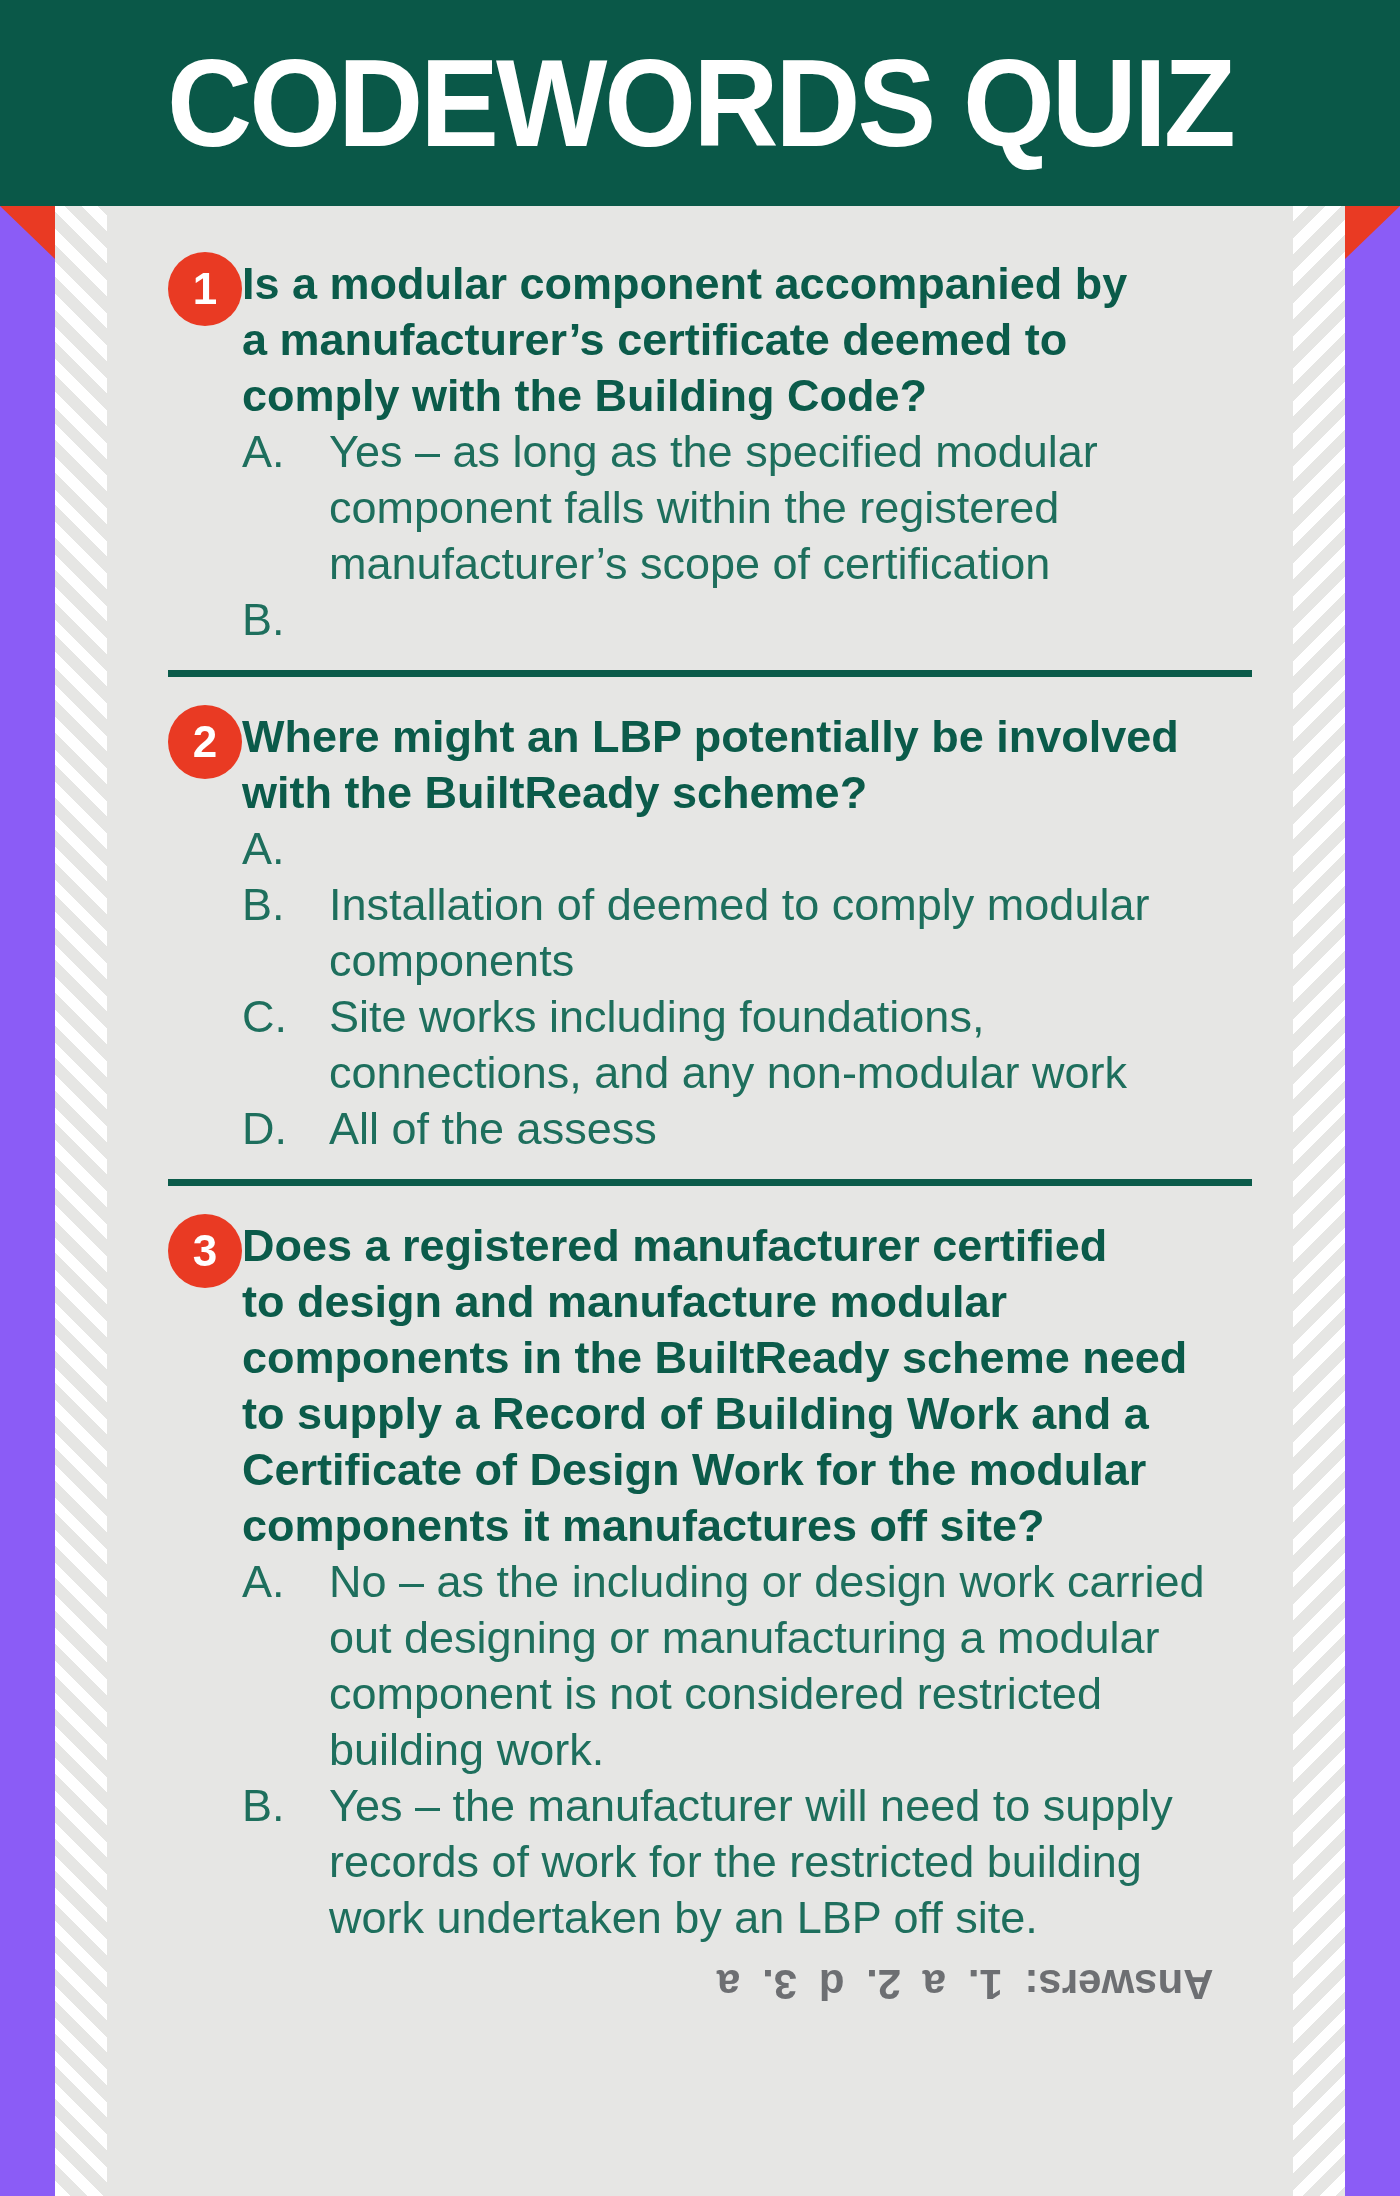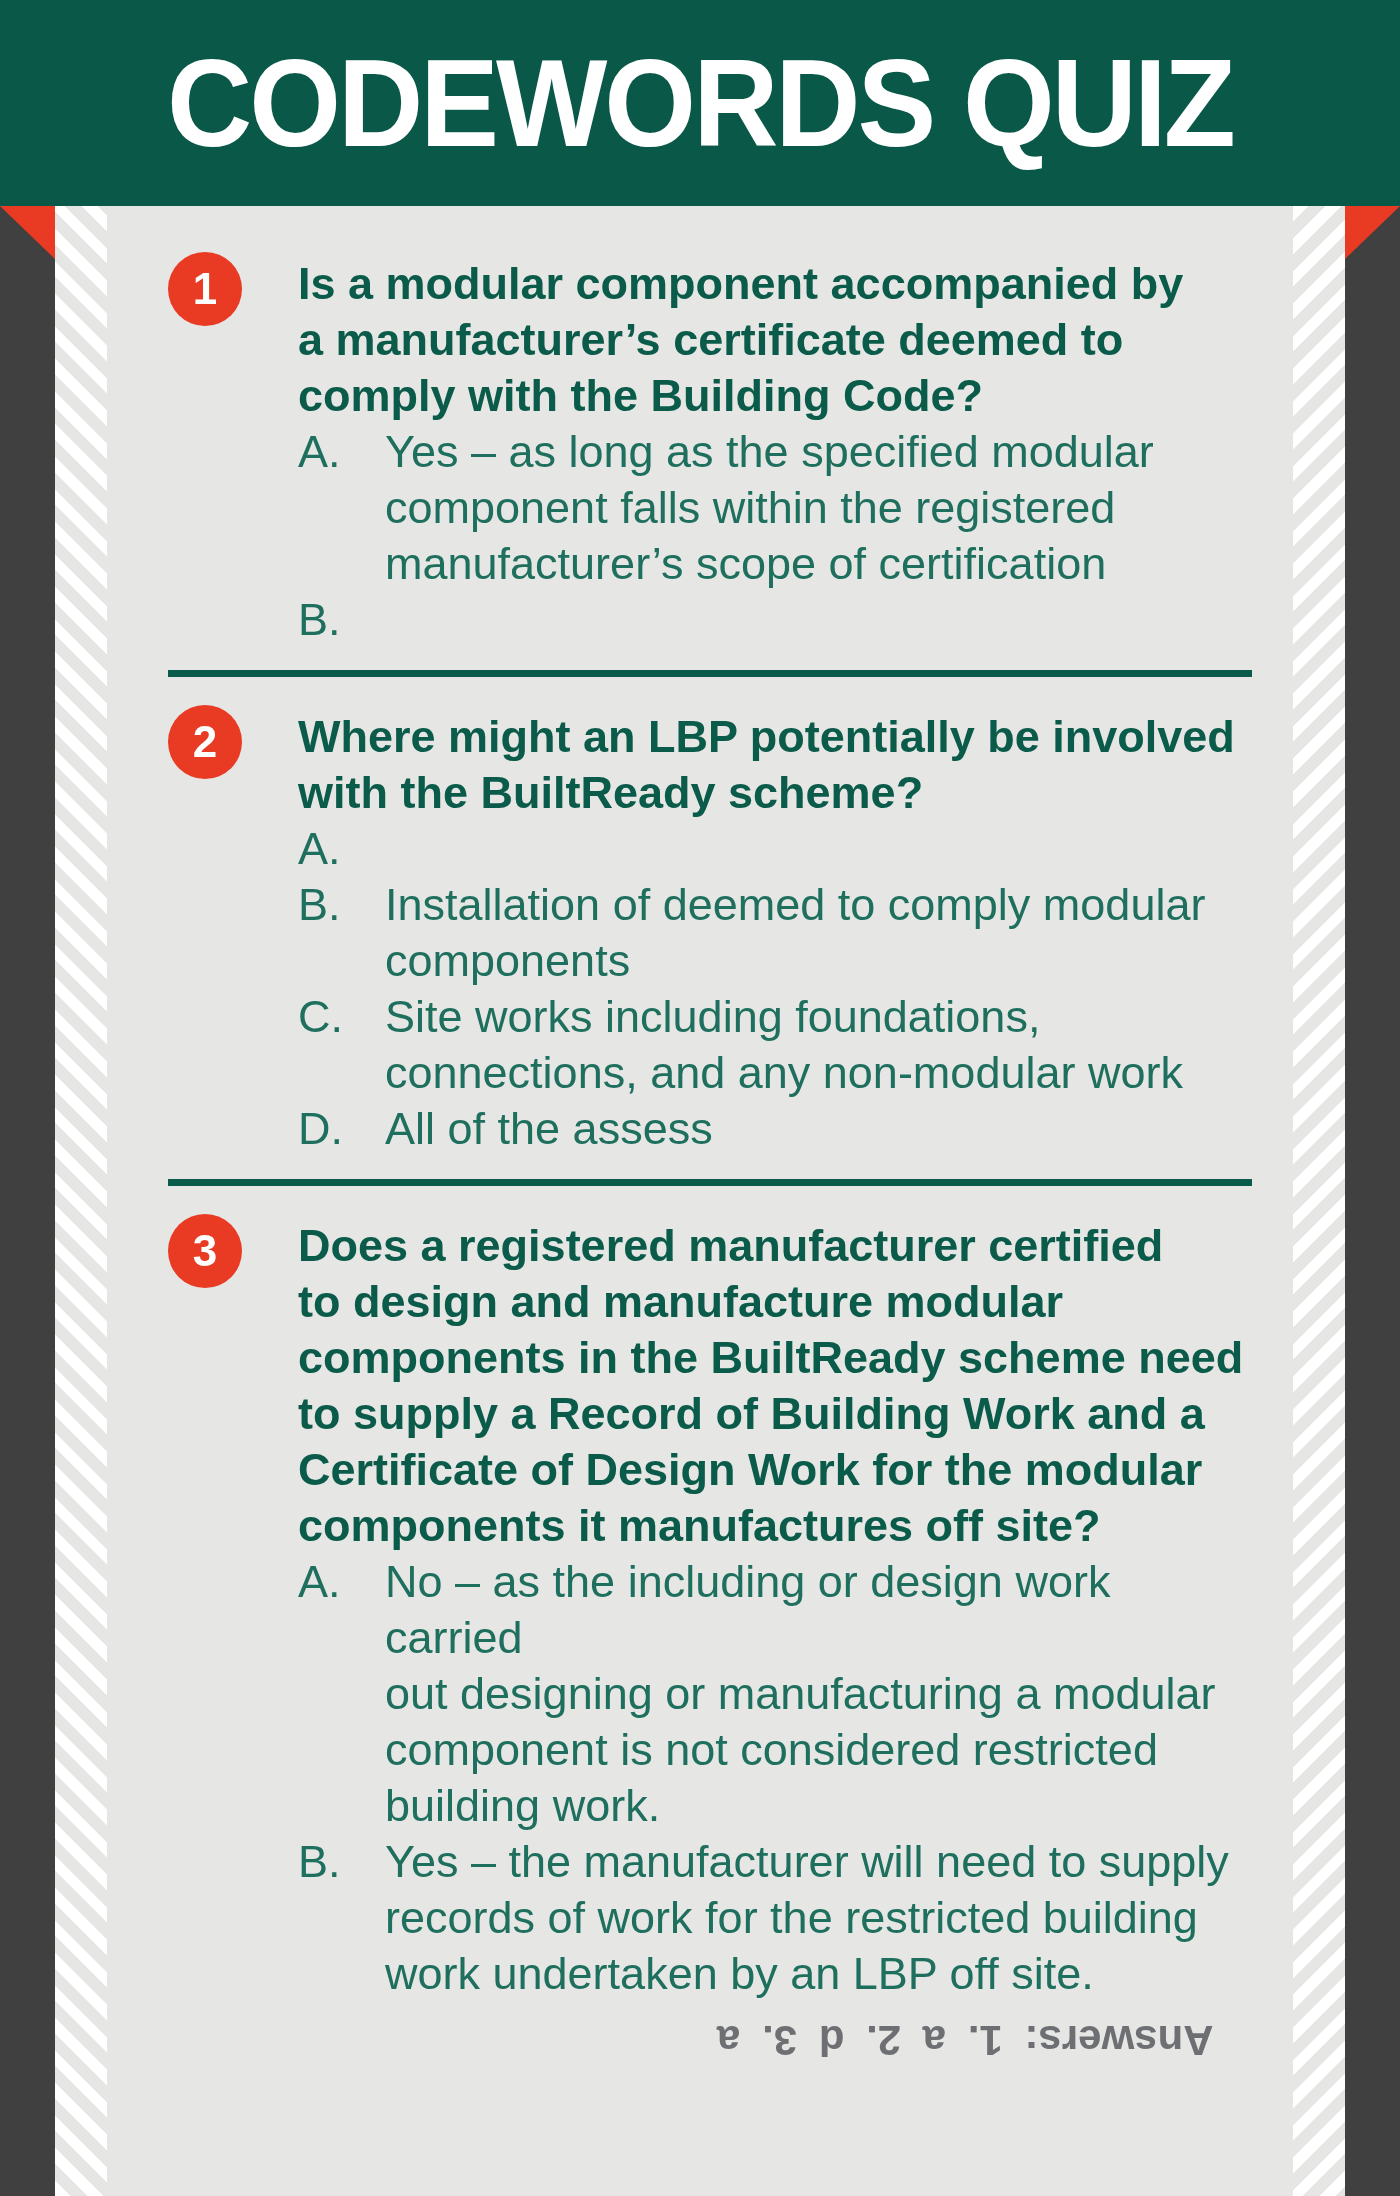--- a/index.html
+++ b/index.html
@@ -1,20 +1,20 @@
 <!DOCTYPE html>
 <html><head>
 <meta charset="utf-8">
 <style>
   html, body { margin: 0; padding: 0; background: #ffffff; }
   .page {
     position: relative;
     width: 1400px;
     height: 2196px;
-    background: #404040;
+    background: #8b5cf6;
     overflow: hidden;
     font-family: "Liberation Sans", sans-serif;
   }
   
   .header {
     position: absolute;
     top: 0; left: 0;
     width: 1400px; height: 206px;
     background: #0a5848;
     display: flex;
@@ -74,21 +74,21 @@
     margin-top: -4px;
     border-radius: 50%;
     background: #e93a23;
     color: #ffffff;
     font-size: 44px;
     font-weight: 700;
     display: flex;
     align-items: center;
     justify-content: center;
   }
-  .q-body { flex: 1; margin-left: 56px; }
+  .q-body { flex: 1; }
   .q-text {
     color: #0b5b4a;
     font-weight: 700;
     font-size: 45px;
     line-height: 56px;
     white-space: pre-line;
   }
   .option {
     display: flex;
     color: #1e6f5d;

